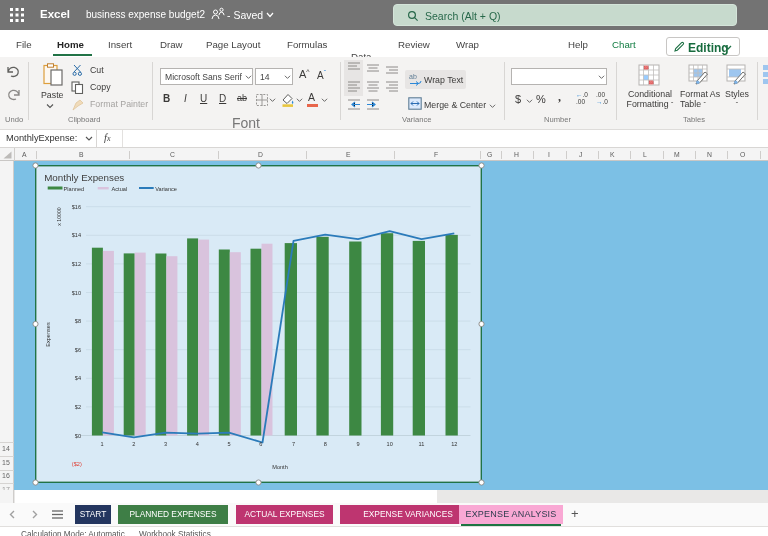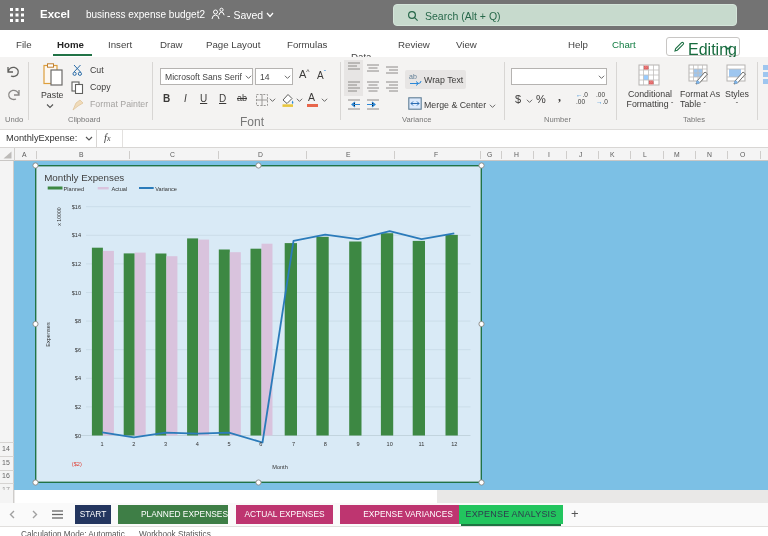--- a/index.html
+++ b/index.html
@@ -48,29 +48,29 @@
 <div class="abs" style="left:0;top:30px;width:764px;height:27px;background:#fff;font-size:9.7px;color:#444;">
   <div class="abs" style="left:16px;top:9px;">File</div>
   <div class="abs" style="left:57px;top:8.5px;font-weight:bold;color:#252525;">Home</div>
   <div class="abs" style="left:53px;top:23.5px;width:39px;height:2.4px;background:#217346;"></div>
   <div class="abs" style="left:108px;top:9px;">Insert</div>
   <div class="abs" style="left:160px;top:9px;">Draw</div>
   <div class="abs" style="left:206px;top:9px;">Page Layout</div>
   <div class="abs" style="left:287px;top:9px;">Formulas</div>
   <div class="abs" style="left:351px;top:21px;">Data</div>
   <div class="abs" style="left:398px;top:9px;">Review</div>
-  <div class="abs" style="left:456px;top:9px;">View</div>
+  <div class="abs" style="left:456px;top:9px;">Wrap</div>
   <div class="abs" style="left:500px;top:7px;margin-top:44px;">Automate</div>
   <div class="abs" style="left:568px;top:9px;">Help</div>
   <div class="abs" style="left:612px;top:9px;color:#107c41;">Chart</div>
   <div class="abs" style="left:666px;top:7px;width:74px;height:19px;border:1px solid #c8c6c4;border-radius:3px;box-sizing:border-box;background:#fff;">
     <svg class="abs" style="left:6px;top:3px" width="12" height="12" viewBox="0 0 12 12">
         <path d="M2 10 L2.7 7.6 L8.6 1.7 a1.1 1.1 0 0 1 1.6 1.6 L4.3 9.2 Z" fill="none" stroke="#1e7145" stroke-width="1.1"></path>
       </svg>
-    <div class="abs" style="left:21px;top:2.5px;color:#176b3e;font-size:16px;">Editing</div>
+    <div class="abs" style="left:21px;top:2.5px;color:#176b3e;font-size:12px;font-weight:bold;">Editing</div>
     <svg class="abs" style="left:57px;top:7px" width="8" height="6" viewBox="0 0 8 6">
         <path d="M1 1 L4 4 L7 1" stroke="#1e7145" stroke-width="1.3" fill="none"></path>
       </svg>
   </div>
 </div>
 
 <div class="abs" style="left:0;top:57px;width:768px;height:73px;background:#f4f3f2;border-bottom:1px solid #dedcda;box-sizing:border-box;font-size:8.8px;color:#3b3a39;">
 
   <div class="abs" style="left:28px;top:5px;width:1px;height:58px;background:#d8d6d4;"></div>
   <div class="abs" style="left:152px;top:5px;width:1px;height:58px;background:#d8d6d4;"></div>
@@ -151,21 +151,21 @@
       <rect x="2.5" y="12.3" width="10.5" height="2.6" fill="#e8c63f"></rect>
     </svg>
   <svg class="abs" style="left:296px;top:41px" width="7" height="5" viewBox="0 0 8 5">
       <path d="M1 0.5 L4 3.5 L7 0.5" stroke="#555" stroke-width="1" fill="none"></path>
     </svg>
   <div class="abs" style="left:308px;top:34px;font-size:10.5px;">A</div>
   <div class="abs" style="left:306.5px;top:47px;width:11px;height:2.6px;background:#e8664c;"></div>
   <svg class="abs" style="left:321px;top:41px" width="7" height="5" viewBox="0 0 8 5">
       <path d="M1 0.5 L4 3.5 L7 0.5" stroke="#555" stroke-width="1" fill="none"></path>
     </svg>
-  <div class="abs" style="left:240px;top:58px;font-size:12px;color:#777;">Font</div>
+  <div class="abs" style="left:232px;top:58px;font-size:14px;color:#777;">Font</div>
 
   <div class="abs" style="left:344px;top:3px;width:19px;height:36px;background:#e7e5e4;"></div>
   <svg class="abs" style="left:347px;top:5px" width="52" height="50" viewBox="0 0 52 50">
     <g stroke="#82807e" stroke-width="0.9">
       <line x1="1" y1="1" x2="13" y2="1"></line>
         <line x1="1" y1="4" x2="10" y2="4"></line>
         <line x1="1" y1="7" x2="13" y2="7"></line>
       <line x1="20" y1="3" x2="32" y2="3"></line>
         <line x1="21.5" y1="6" x2="30.5" y2="6"></line>
         <line x1="20" y1="9" x2="32" y2="9"></line>
@@ -451,24 +451,24 @@
       <path d="M3 1 L6.5 4.5 L3 8" stroke="#a0a0a0" stroke-width="1.4" fill="none"></path>
     </svg>
   <svg class="abs" style="left:52px;top:7px" width="11" height="9" viewBox="0 0 11 9">
       <g stroke="#666" stroke-width="1.3">
         <line x1="0" y1="1" x2="11" y2="1"></line>
         <line x1="0" y1="4.5" x2="11" y2="4.5"></line>
         <line x1="0" y1="8" x2="11" y2="8"></line>
       </g>
     </svg>
   <div class="abs" style="left:75px;top:2px;width:36px;height:19px;background:#24365f;color:#fff;text-align:center;line-height:19px;">START</div>
-  <div class="abs" style="left:118px;top:2px;width:110px;height:19px;background:#3e7e46;color:#fff;text-align:right;line-height:19px;">PLANNED EXPENSES</div>
+  <div class="abs" style="left:118px;top:2px;width:110px;height:19px;background:#3e7e46;color:#fff;text-align:center;line-height:19px;">PLANNED EXPENSES</div>
   <div class="abs" style="left:236px;top:2px;width:97px;height:19px;background:#be3570;color:#fff;text-align:center;line-height:19px;">ACTUAL EXPENSES</div>
   <div class="abs" style="left:340px;top:2px;width:136px;height:19px;background:#be3570;color:#fff;text-align:center;line-height:19px;">EXPENSE VARIANCES</div>
-  <div class="abs" style="left:459px;top:2px;width:104px;height:19px;background:#22c55e;color:#2e3c4e;text-align:center;line-height:19px;font-size:9px;letter-spacing:0.2px;">EXPENSE ANALYSIS</div>
+  <div class="abs" style="left:459px;top:2px;width:104px;height:19px;background:#f9a8d4;color:#2e3c4e;text-align:center;line-height:19px;font-size:9px;letter-spacing:0.2px;">EXPENSE ANALYSIS</div>
   <div class="abs" style="left:461px;top:21px;width:100px;height:2.4px;background:#1e7442;"></div>
   <div class="abs" style="left:571px;top:3px;font-size:13px;color:#555;">+</div>
 </div>
 
 <div class="abs" style="left:0;top:526px;width:768px;height:10px;background:#fff;border-top:1px solid #e1dfdd;box-sizing:border-box;">
   <div class="abs" style="left:21px;top:3px;font-size:8.2px;color:#555;">Calculation Mode: Automatic</div>
   <div class="abs" style="left:139px;top:3px;font-size:8.2px;color:#555;">Workbook Statistics</div>
 </div>
 
 </body></html>

